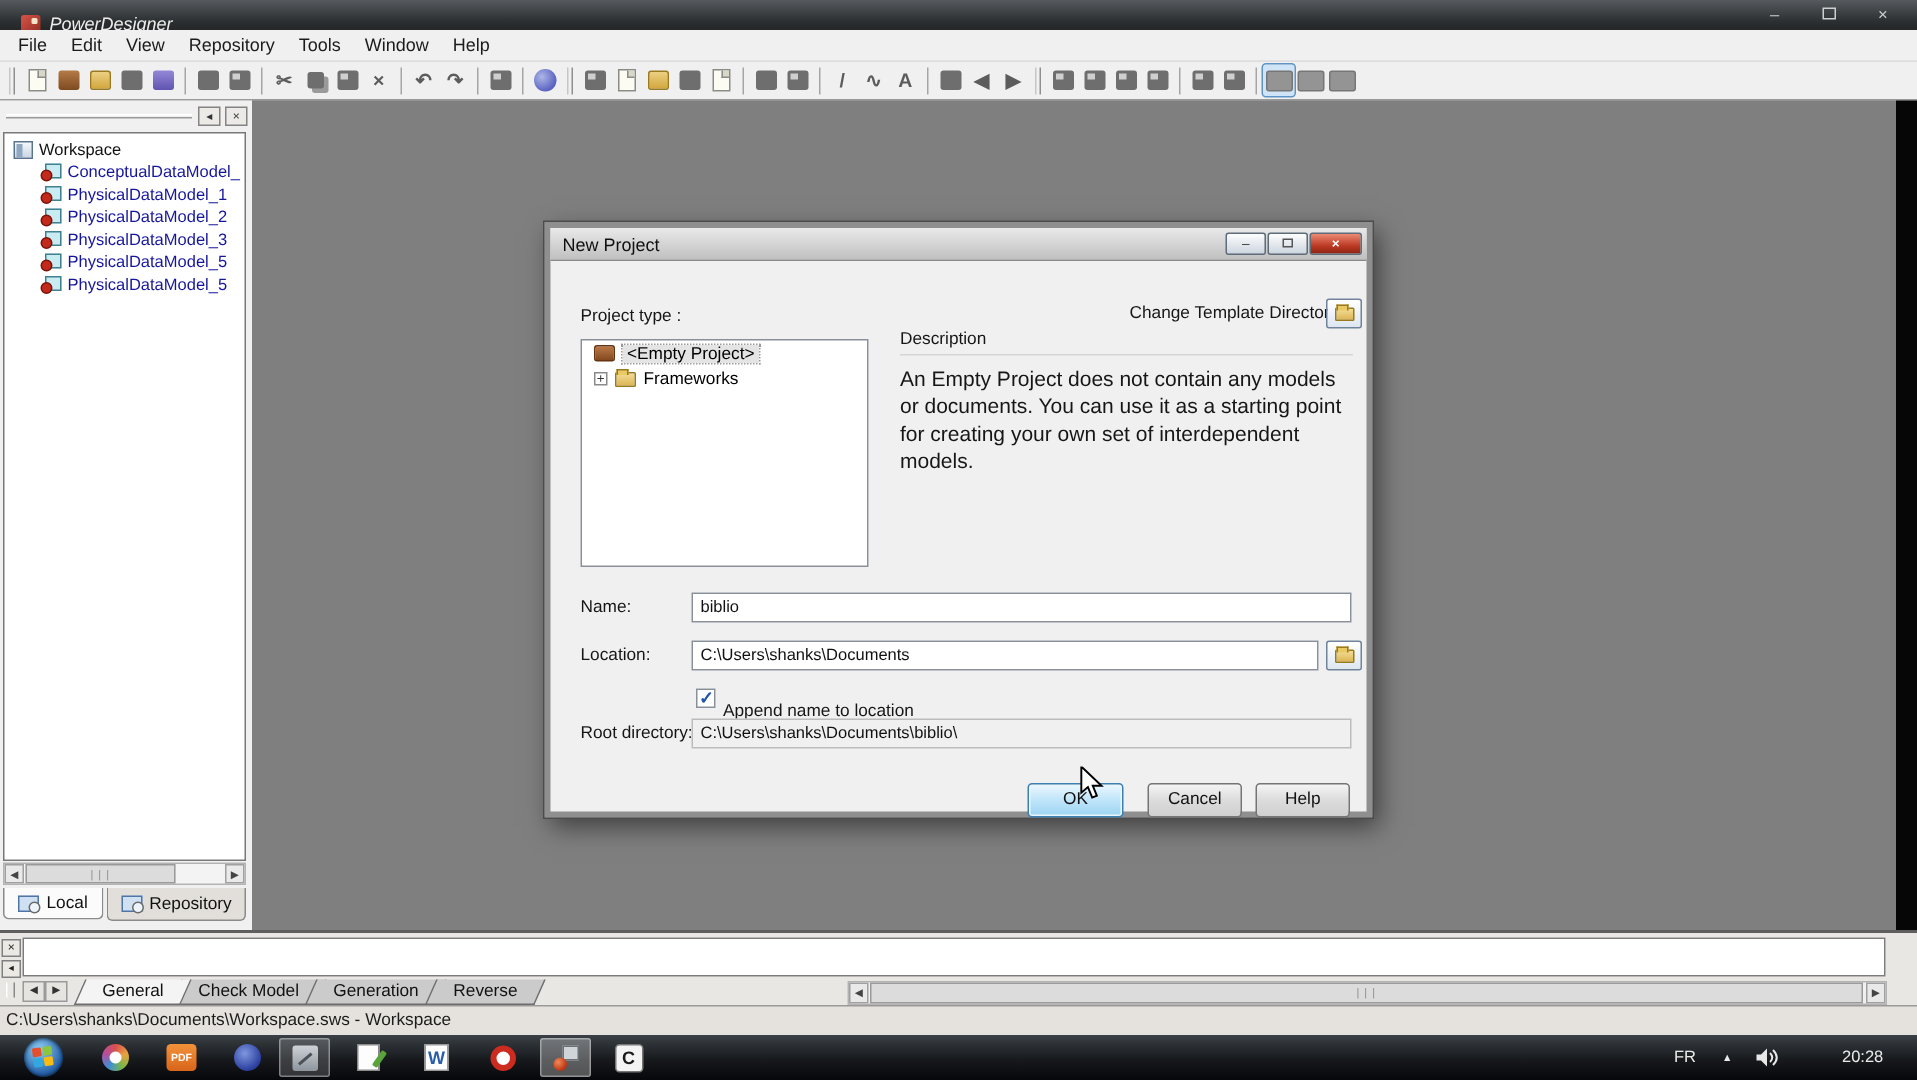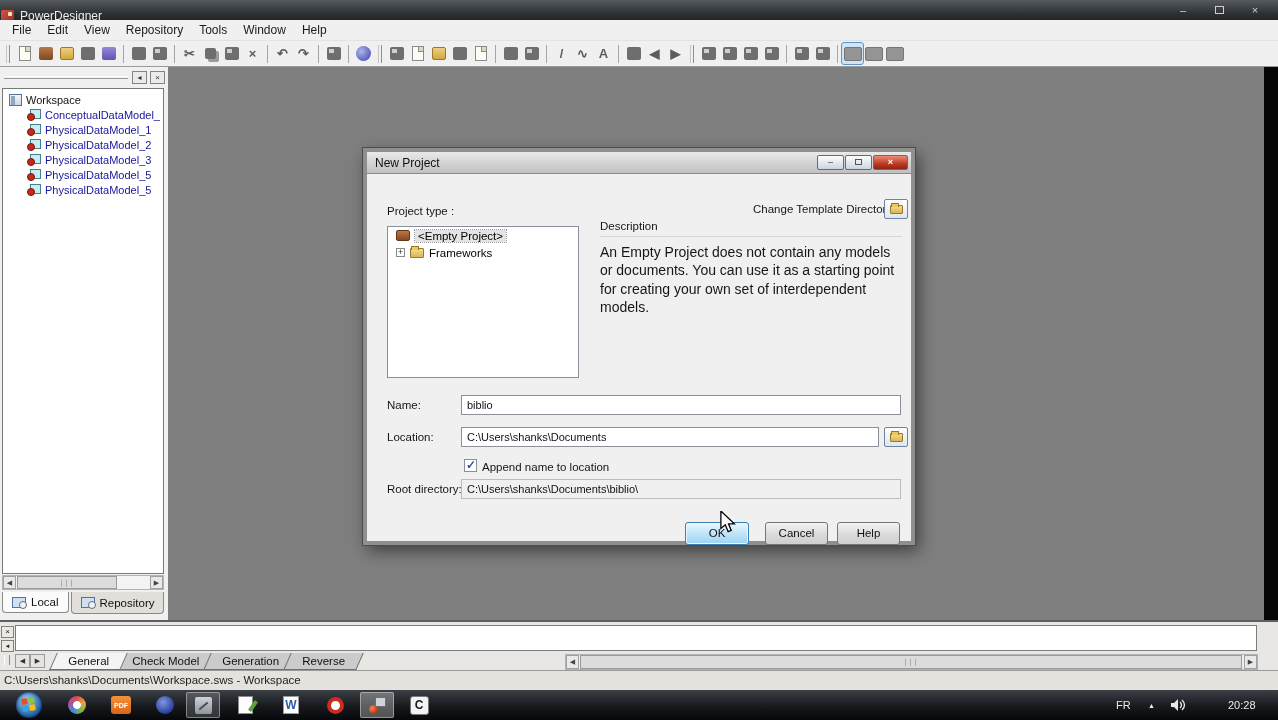--- a/index.html
+++ b/index.html
@@ -7,21 +7,21 @@
   #screen {
     position:relative; width:1278px; height:720px; overflow:hidden;
     font-family:"Liberation Sans", sans-serif; background:#7f7f7f;
     -webkit-font-smoothing:antialiased;
   }
   .abs { position:absolute; }
 
   
   .titlebar { left:0; top:0; width:1278px; height:32px;
     background:linear-gradient(#555a5e,#2c2f31 45%,#131415);
-    display:flex; align-items:center; padding:0 1px; }
+    display:flex; align-items:center; padding:0 14px;font-style:italic; }
   .pd-icon { width:13px; height:13px; border-radius:2px; position:relative;
     background:linear-gradient(135deg,#d9534a,#8c2d1f); margin-right:6px; }
   .pd-icon::after { content:""; position:absolute; right:2px; top:2px; width:4px; height:4px;
     background:#f3e6c8; border-radius:1px; }
   .title-text { color:#ececec; font-size:12px; }
   .win-controls { position:absolute; right:12px; top:0; height:20px; display:flex; align-items:center; gap:14px; }
   .wc { color:#cfcfcf; font-size:11px; width:22px; text-align:center; line-height:18px; }
   .wc .maxbox { display:inline-block; width:9px; height:8px; border:1px solid #cfcfcf; }
 
   
@@ -487,21 +487,21 @@
       <span class="dlabel" style="left:20px;top:210px;">Name:</span>
       <input class="dinput" style="left: 94px; top: 206px; width: 440px;" value="biblio">
 
       <span class="dlabel" style="left:20px;top:242px;">Location:</span>
       <input class="dinput" style="left: 94px; top: 238px; width: 418px;" value="C:\Users\shanks\Documents">
       <span class="folderbtn" style="left:517px;top:238px;">
           <span class="pfolder"></span>
         </span>
 
       <span class="cb" style="left:97px;top:270px;"></span>
-      <span class="dlabel" style="left:115px;top:272px;">Append name to location</span>
+      <span class="dlabel" style="left:115px;top:279px;">Append name to location</span>
 
       <span class="dlabel" style="left:20px;top:294px;">Root directory:</span>
       <input class="dinput readonly" style="left: 94px; top: 290px; width: 440px;" readonly="" value="C:\Users\shanks\Documents\biblio\">
 
       <span class="dbtn primary" style="left:318px;top:333px;">OK</span>
       <span class="dbtn" style="left:398px;top:333px;width:63px;">Cancel</span>
       <span class="dbtn" style="left:470px;top:333px;width:63px;">Help</span>
     </div>
   </div>
 

